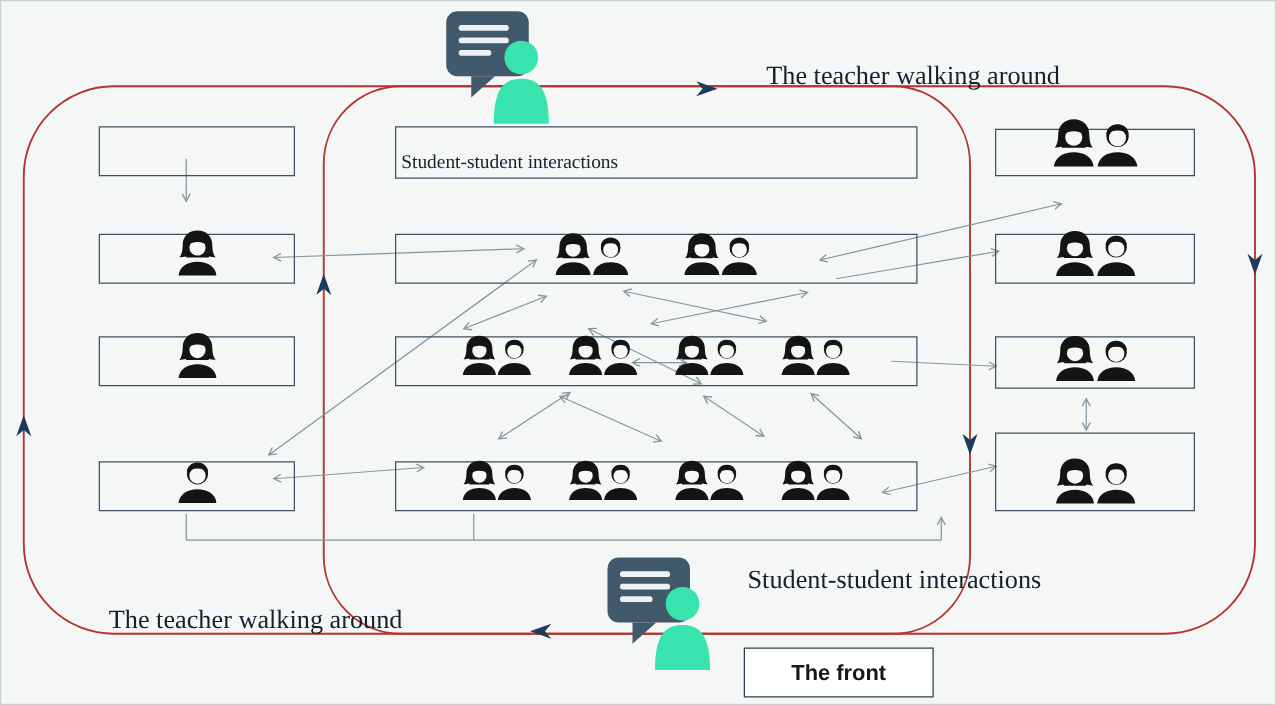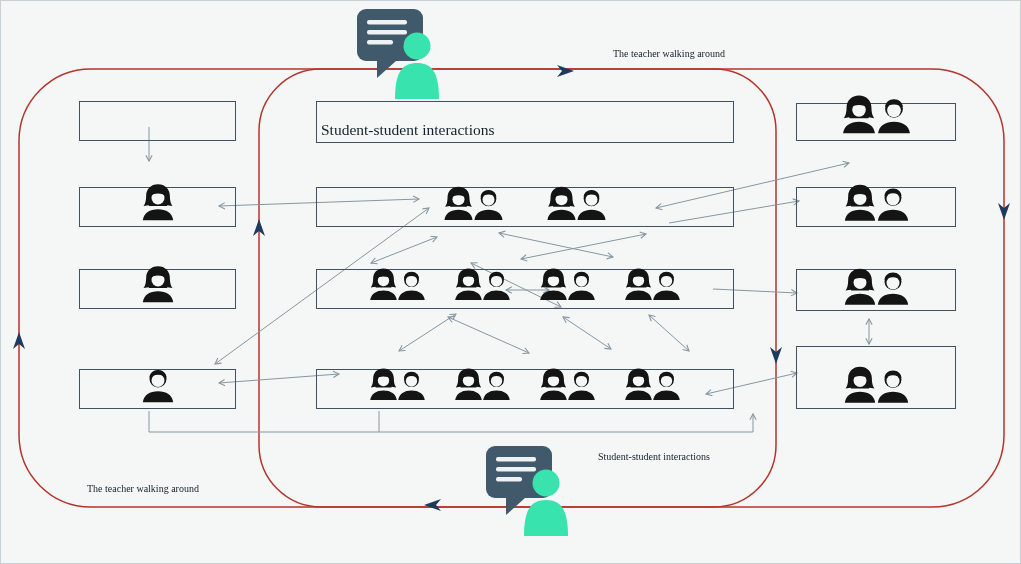--- a/index.html
+++ b/index.html
@@ -19,21 +19,21 @@
   .cluster{display:flex;align-items:flex-end;margin:0 13px;}
   [data-desk="center-2"] .cluster{margin:0 18px;}
   [data-desk="center-3"] .cluster,[data-desk="center-4"] .cluster{margin:0 11px;}
   .person{width:37px;height:44px;color:#141414;flex:none;margin-bottom:1px;overflow:visible;}
   .cluster .person + .person{margin-left:-7px;}
   [data-desk^="left"] .person{width:40px;height:46px;}
   [data-desk^="right"] .person{width:40px;height:45px;}
   [data-desk="right-1"] .person{width:42px;height:50px;}
   [data-desk="center-3"] .person,[data-desk="center-4"] .person{width:35px;height:46px;}
   .note{
-    position:absolute;z-index:4;font-size:10px;color:#14202b;white-space:nowrap;
+    position:absolute;z-index:4;font-size:21px;color:#14202b;white-space:nowrap;
     font-family:"Liberation Serif", serif;
   }
   .front-box{
     position:absolute;left:594px;top:517px;width:152px;height:40px;z-index:6;
     background:#ffffff;border:1.5px solid #2d3f50;box-sizing:border-box;
     display:flex;align-items:center;justify-content:center;
     font-family:"Liberation Sans", sans-serif;font-weight:bold;font-size:17.5px;color:#101820;
   }
   .teacher{position:absolute;z-index:6;overflow:visible;}
   .defs-holder{position:absolute;width:0;height:0;overflow:hidden;}
@@ -284,14 +284,17 @@
       <rect x="16" y="25" width="40" height="4.5" rx="2" fill="#eef2f4"></rect>
       <rect x="16" y="35" width="26" height="4.5" rx="2" fill="#eef2f4"></rect>
       <path d="M26 56 L26 73 L45 56 Z" fill="#40596b"></path>
     </g>
     <g>
       <circle cx="66" cy="41" r="13.5" fill="#38e3ae"></circle>
       <path d="M44 94 C44 66 52 58 66 58 C80 58 88 66 88 94 Z" fill="#38e3ae"></path>
     </g>
   </svg>
 
+  <div class="front-box">
+    <span>The front</span>
+  </div>
 
 </div>
 
 </body></html>

